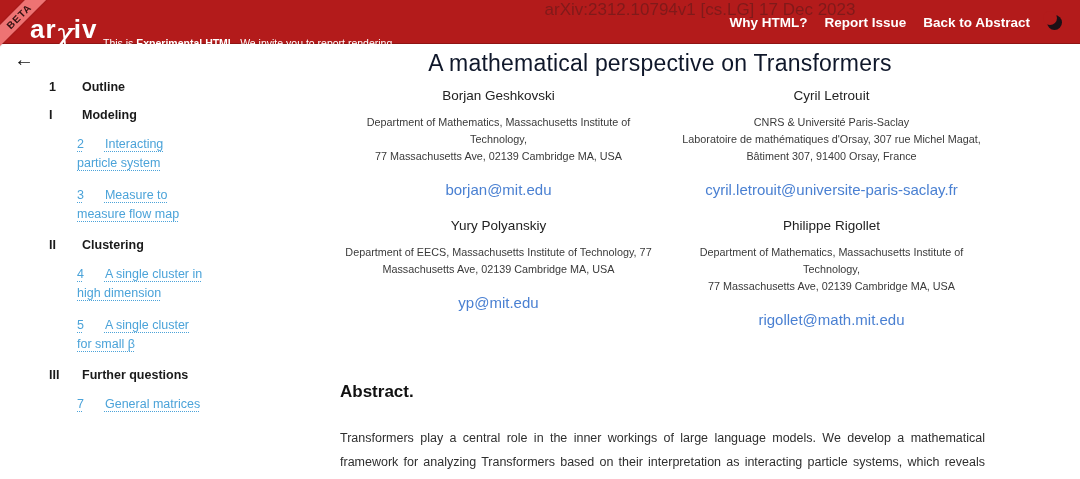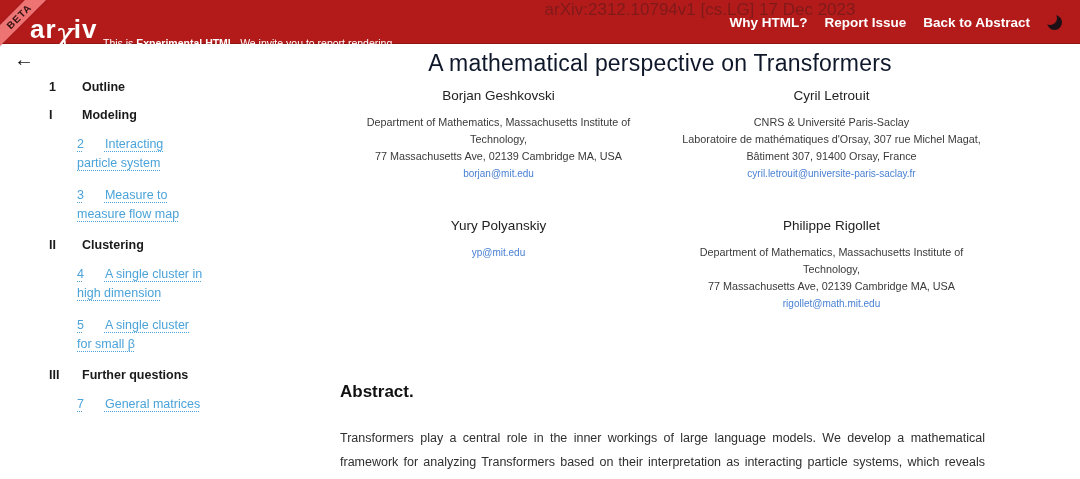--- a/index.html
+++ b/index.html
@@ -103,21 +103,21 @@
     display: grid; grid-template-columns: 1fr 1fr;
     grid-auto-rows: 126px; column-gap: 16px; row-gap: 4px;
   }
   .author-cell {
     display: flex; flex-direction: column; justify-content: flex-start;
     align-items: center; text-align: center;
   }
   .author-name { font-size: 13.5px; color: #222; margin-bottom: 11px; }
   .author-affil { font-size: 10.8px; line-height: 17px; color: #3a3a3a; }
   .author-email {
-    font-size: 10px; color: #4a80d2; margin-top: 3px; cursor: pointer;
+    font-size: 15px; color: #4a80d2; margin-top: 16px; cursor: pointer;
   }
   .abstract { margin: 38px 0 0 30px; width: 645px; }
   .abstract-heading {
     font-size: 17px; font-weight: bold; color: #111; margin-bottom: 25px;
   }
   .abstract-text {
     font-size: 12.5px; line-height: 23.5px; color: #2f2f2f;
     text-align: justify;
   }
 </style>
@@ -202,20 +202,24 @@
       <div class="author-affil">
         <div>CNRS &amp; Université Paris-Saclay</div>
         <div>Laboratoire de mathématiques d'Orsay, 307 rue Michel Magat,</div>
         <div>Bâtiment 307, 91400 Orsay, France</div>
       </div>
       <div class="author-email">cyril.letrouit@universite-paris-saclay.fr</div>
     </div>
 
     <div class="author-cell">
       <div class="author-name">Yury Polyanskiy</div>
+      <div class="author-affil">
+        <div>Department of EECS, Massachusetts Institute of Technology, 77</div>
+        <div>Massachusetts Ave, 02139 Cambridge MA, USA</div>
+      </div>
       <div class="author-email">yp@mit.edu</div>
     </div>
 
     <div class="author-cell">
       <div class="author-name">Philippe Rigollet</div>
       <div class="author-affil">
         <div>Department of Mathematics, Massachusetts Institute of Technology,</div>
         <div>77 Massachusetts Ave, 02139 Cambridge MA, USA</div>
       </div>
       <div class="author-email">rigollet@math.mit.edu</div>

